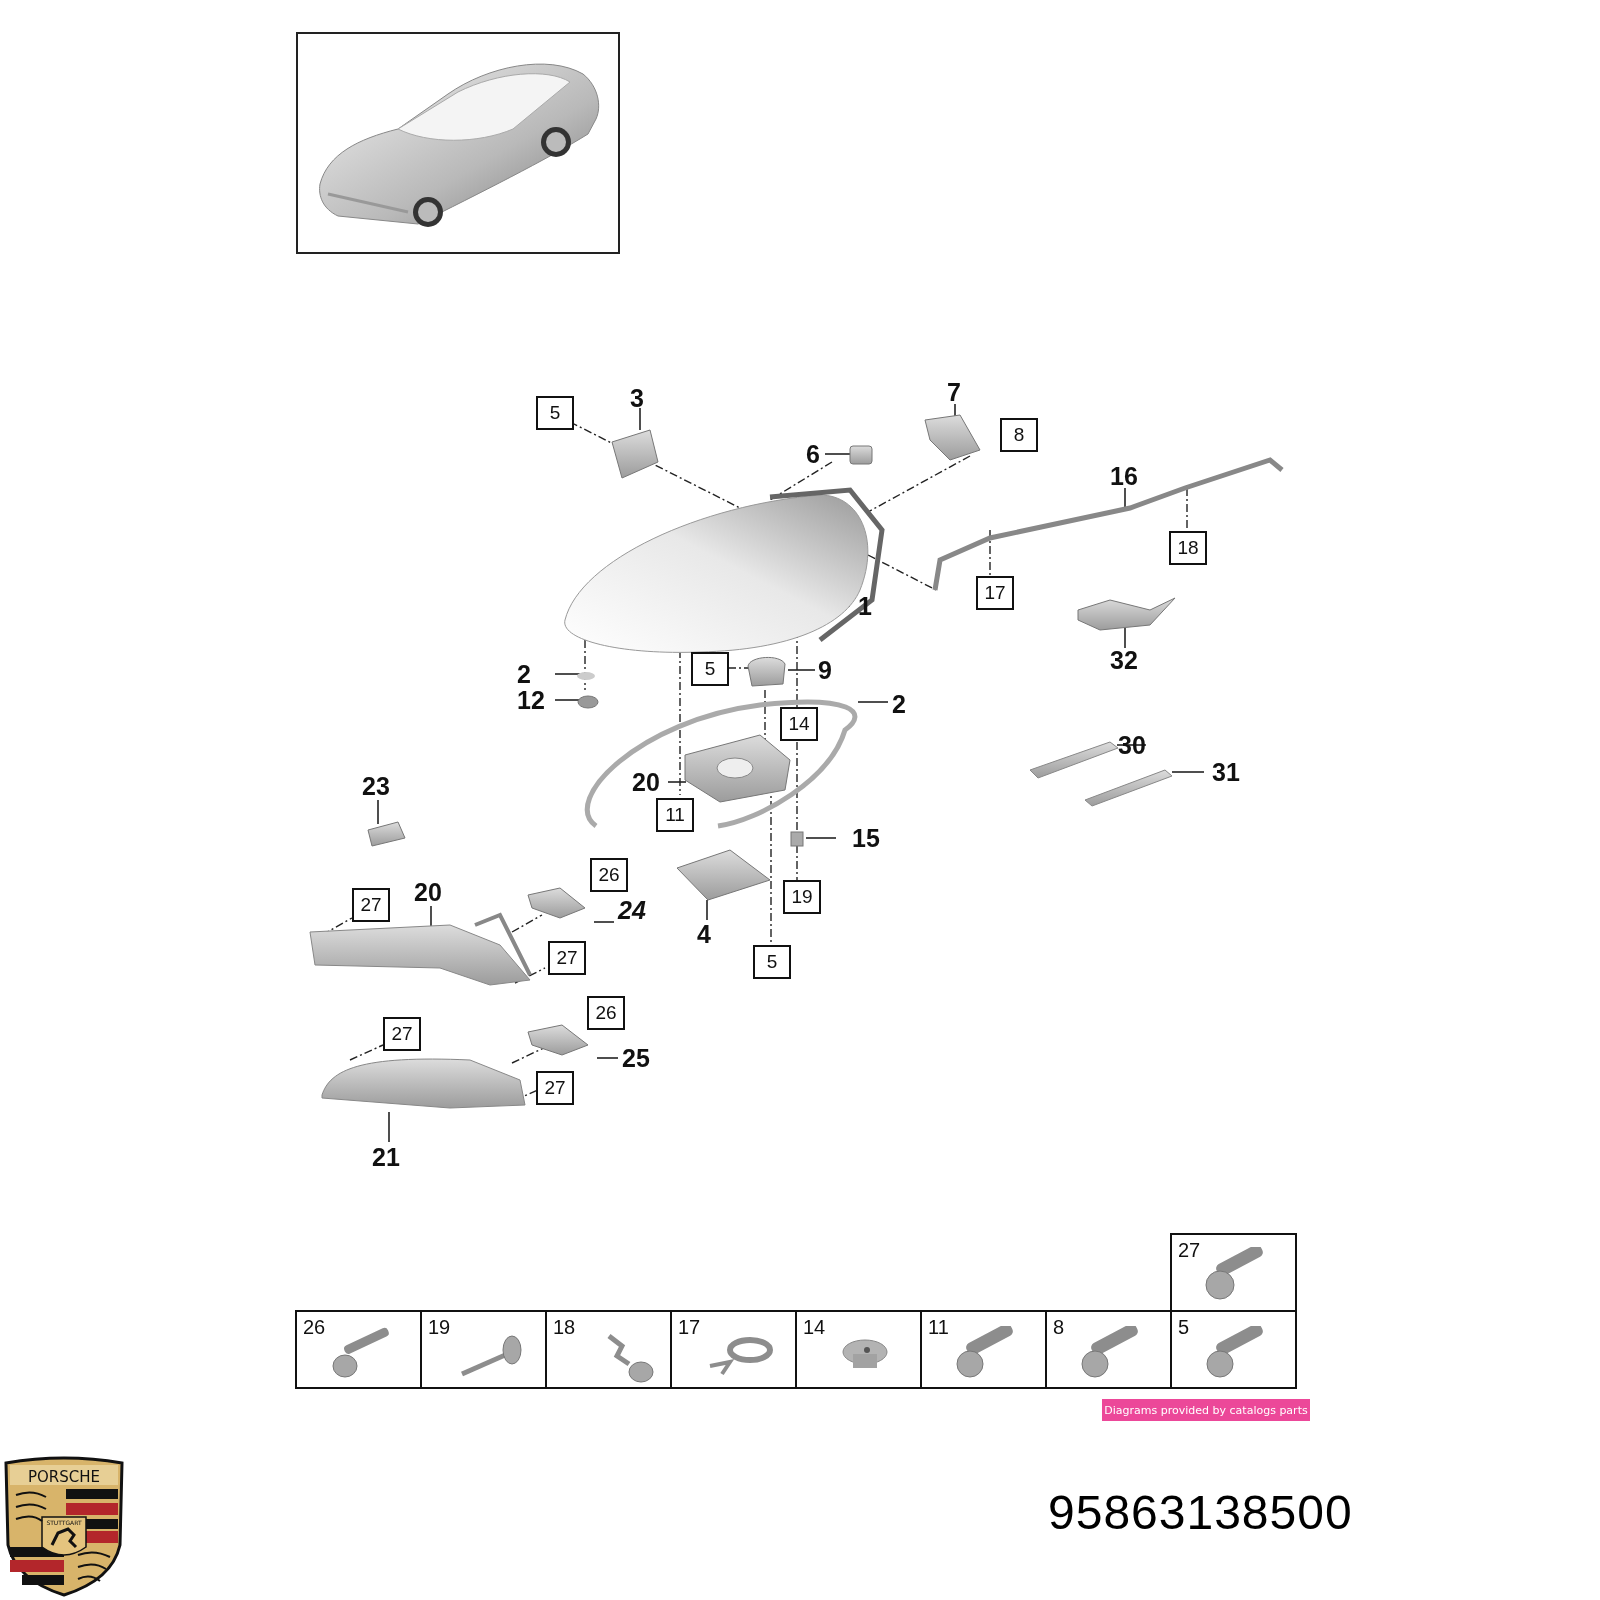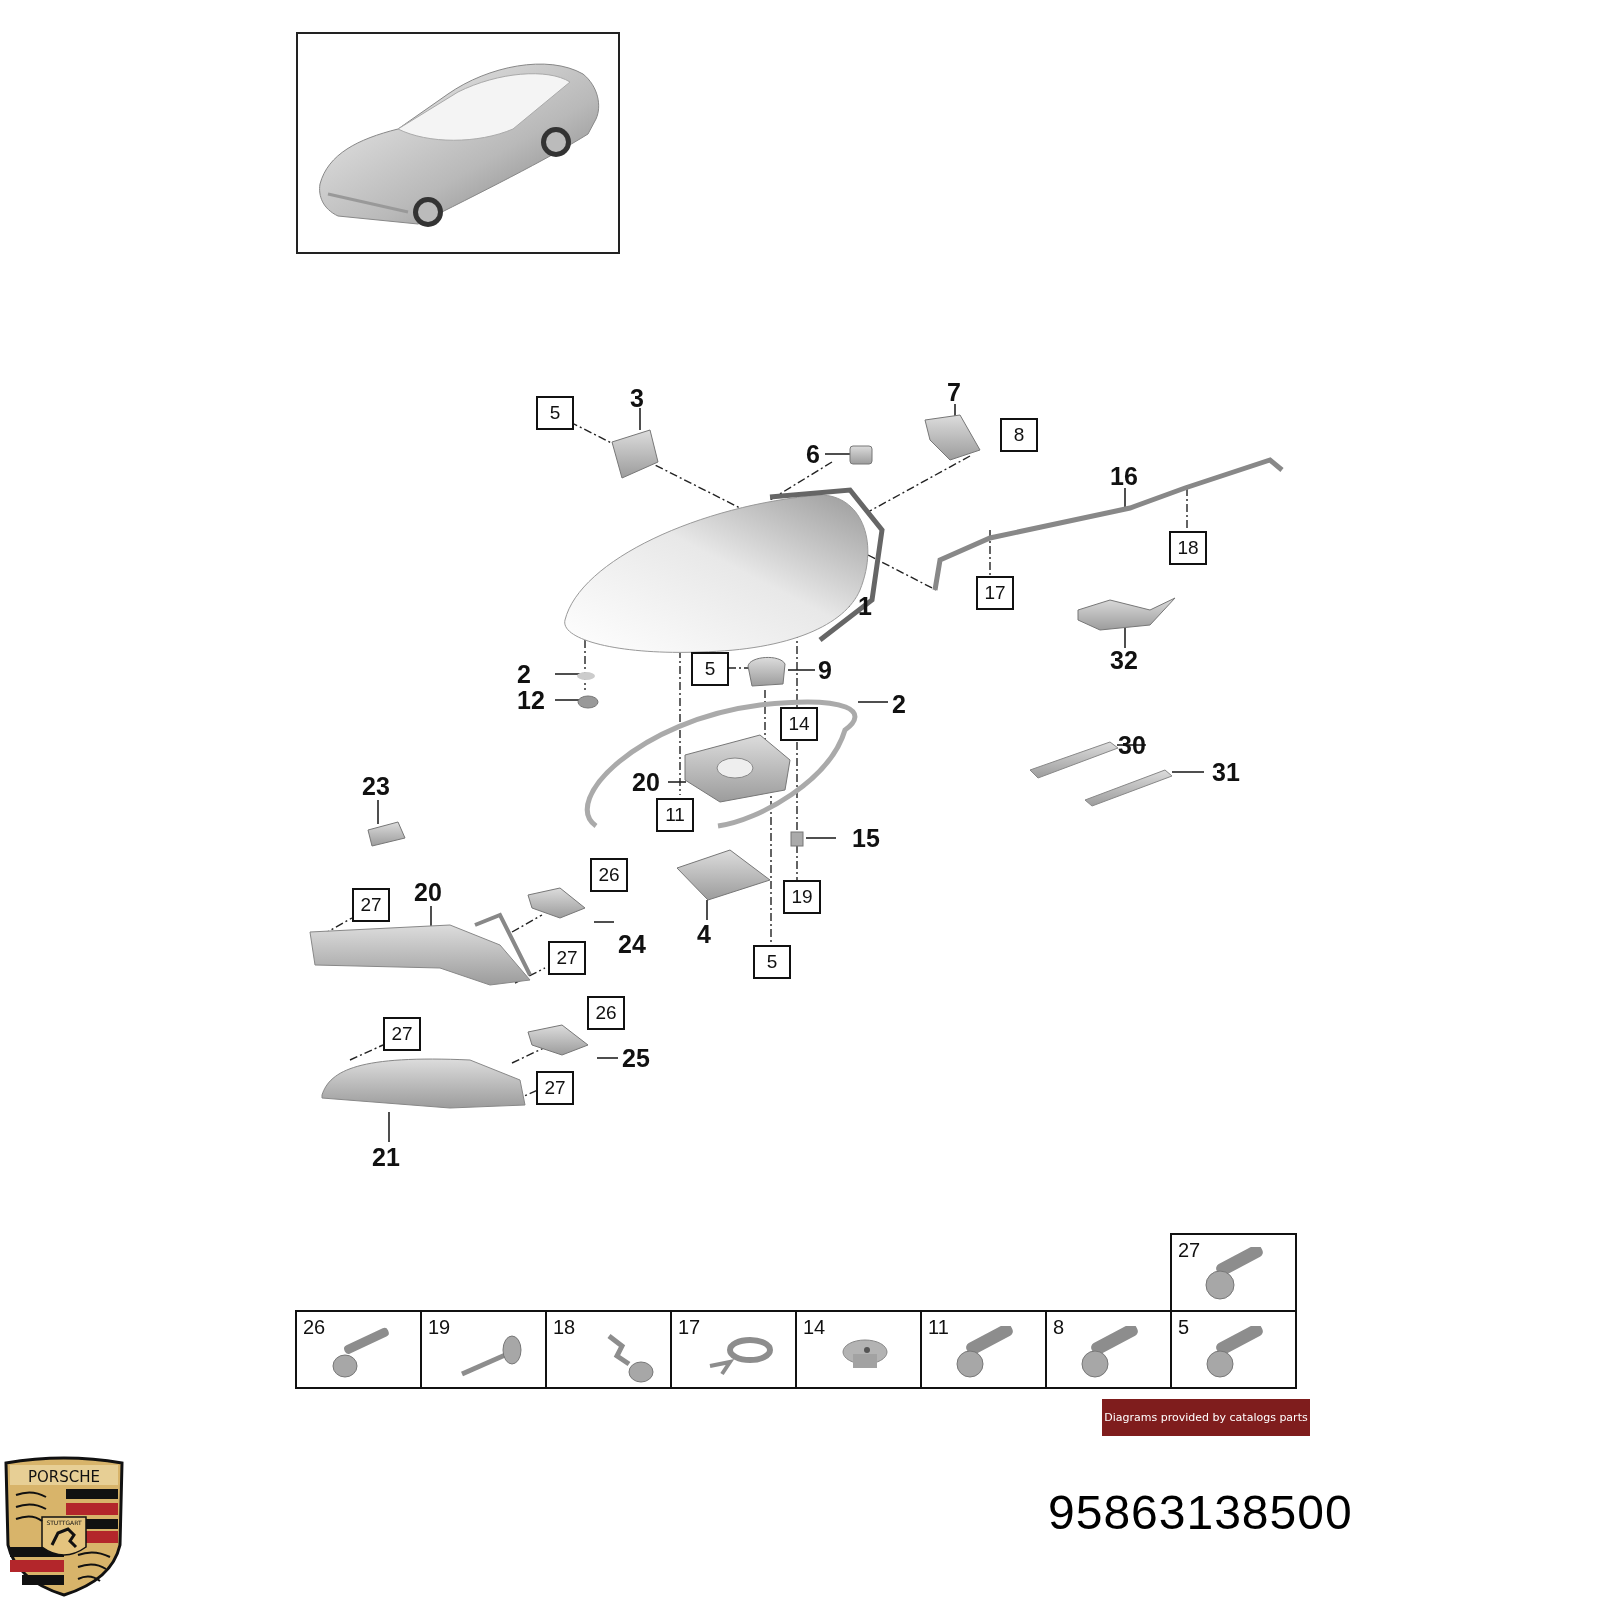--- a/index.html
+++ b/index.html
@@ -13,21 +13,21 @@
   .diagram-svg { position: absolute; left: 0; top: 0; }
   .hw-table { position: absolute; left: 295px; top: 1310px; display: flex;
               border: 2px solid #111; border-right: none; }
   .hw-cell { width: 123px; height: 75px; border-right: 2px solid #111; position: relative; background: #fff; }
   .hw-cell .num { position: absolute; left: 6px; top: 4px; font-size: 20px; }
   .hw-cell svg { position: absolute; left: 20px; top: 14px; }
   .hw-top { position: absolute; left: 1170px; top: 1233px; width: 123px; height: 77px;
             border: 2px solid #111; border-bottom: none; background: #fff; }
   .hw-top .num { position: absolute; left: 6px; top: 4px; font-size: 20px; }
   .hw-top svg { position: absolute; left: 20px; top: 12px; }
-  .credit { position: absolute; left: 1102px; top: 1399px; width: 208px; height: 37px; background: #7f1d1d;
+  .credit { position: absolute; left: 1102px; top: 1399px; width: 208px; height: 22px; background: #ec4899;
             color: #fff; font-family: "DejaVu Sans", sans-serif; font-size: 11px;
             display: flex; align-items: center; justify-content: center; }
   .part-number { position: absolute; left: 1048px; top: 1485px; font-size: 48px; letter-spacing: 1px; color: #000; }
   .logo { position: absolute; left: 2px; top: 1455px; width: 124px; height: 142px; }
 </style>
 </head>
 <body>
 
 <div class="thumb">
   <svg width="320" height="218" viewBox="0 0 320 218">
@@ -155,21 +155,21 @@
     <span class="callout" style="left: 947px; top: 380px;">7</span>
     <span class="callout" style="left: 818px; top: 658px;">9</span>
     <span class="callout" style="left: 632px; top: 770px;">20</span>
     <span class="callout" style="left: 517px; top: 688px;">12</span>
     <span class="callout" style="left: 517px; top: 662px;">2</span>
     <span class="callout" style="left: 840px; top: 826px; margin-left: 12px;">15</span>
     <span class="callout" style="left: 1110px; top: 464px;">16</span>
     <span class="callout" style="left: 414px; top: 880px;">20</span>
     <span class="callout" style="left: 372px; top: 1145px;">21</span>
     <span class="callout" style="left: 362px; top: 774px;">23</span>
-    <span class="callout" style="left: 618px; top: 932px;">24</span>
+    <span class="callout" style="left: 618px; top: 898px; font-style: italic;">24</span>
     <span class="callout" style="left: 622px; top: 1046px;">25</span>
     <span class="callout" style="left: 1118px; top: 733px;">30</span>
     <span class="callout" style="left: 1212px; top: 760px;">31</span>
     <span class="callout" style="left: 1110px; top: 648px;">32</span>
   </div>
 <div id="boxrefs">
     <span class="boxref" style="left: 536px; top: 396px;">5</span>
     <span class="boxref" style="left: 1000px; top: 418px;">8</span>
     <span class="boxref" style="left: 1169px; top: 531px;">18</span>
     <span class="boxref" style="left: 976px; top: 576px;">17</span>

